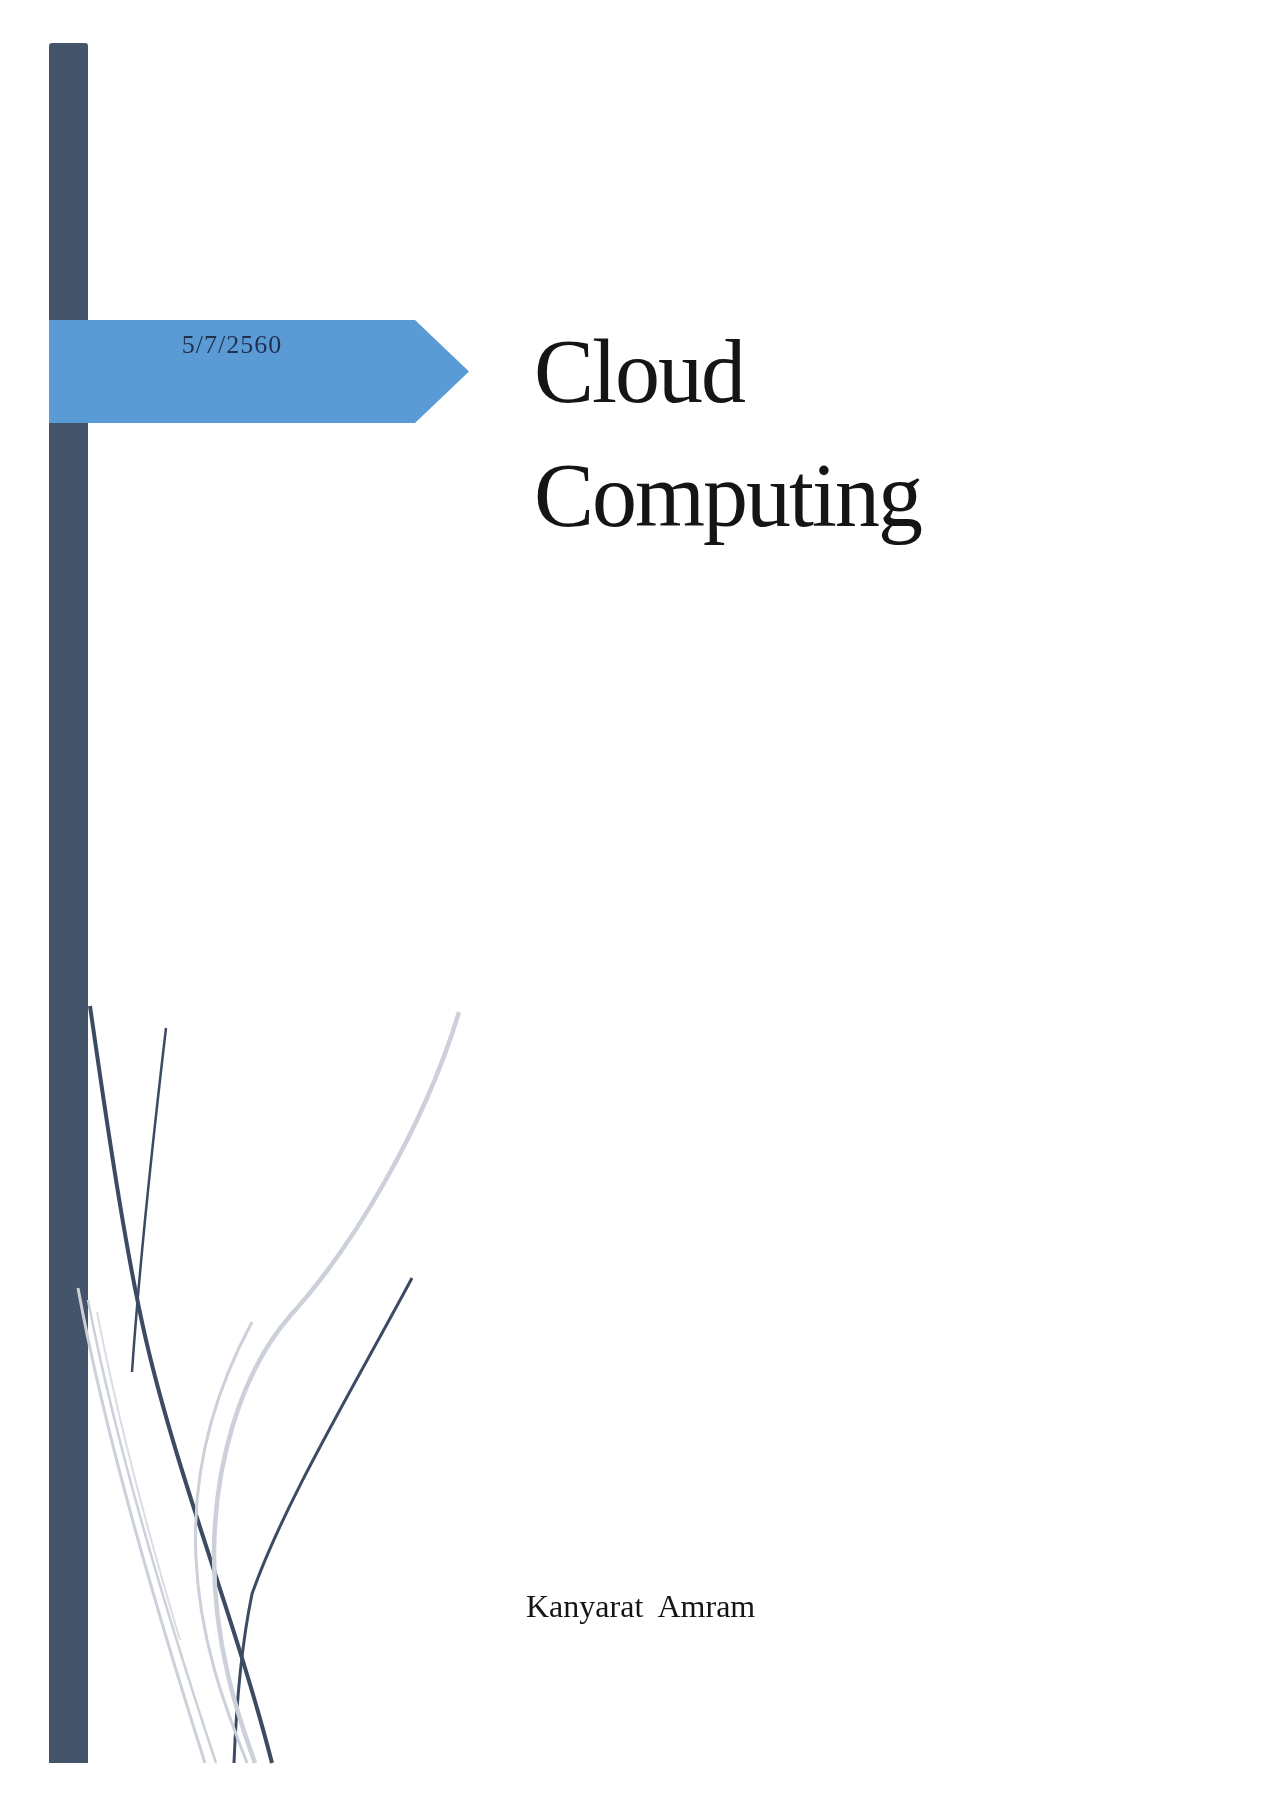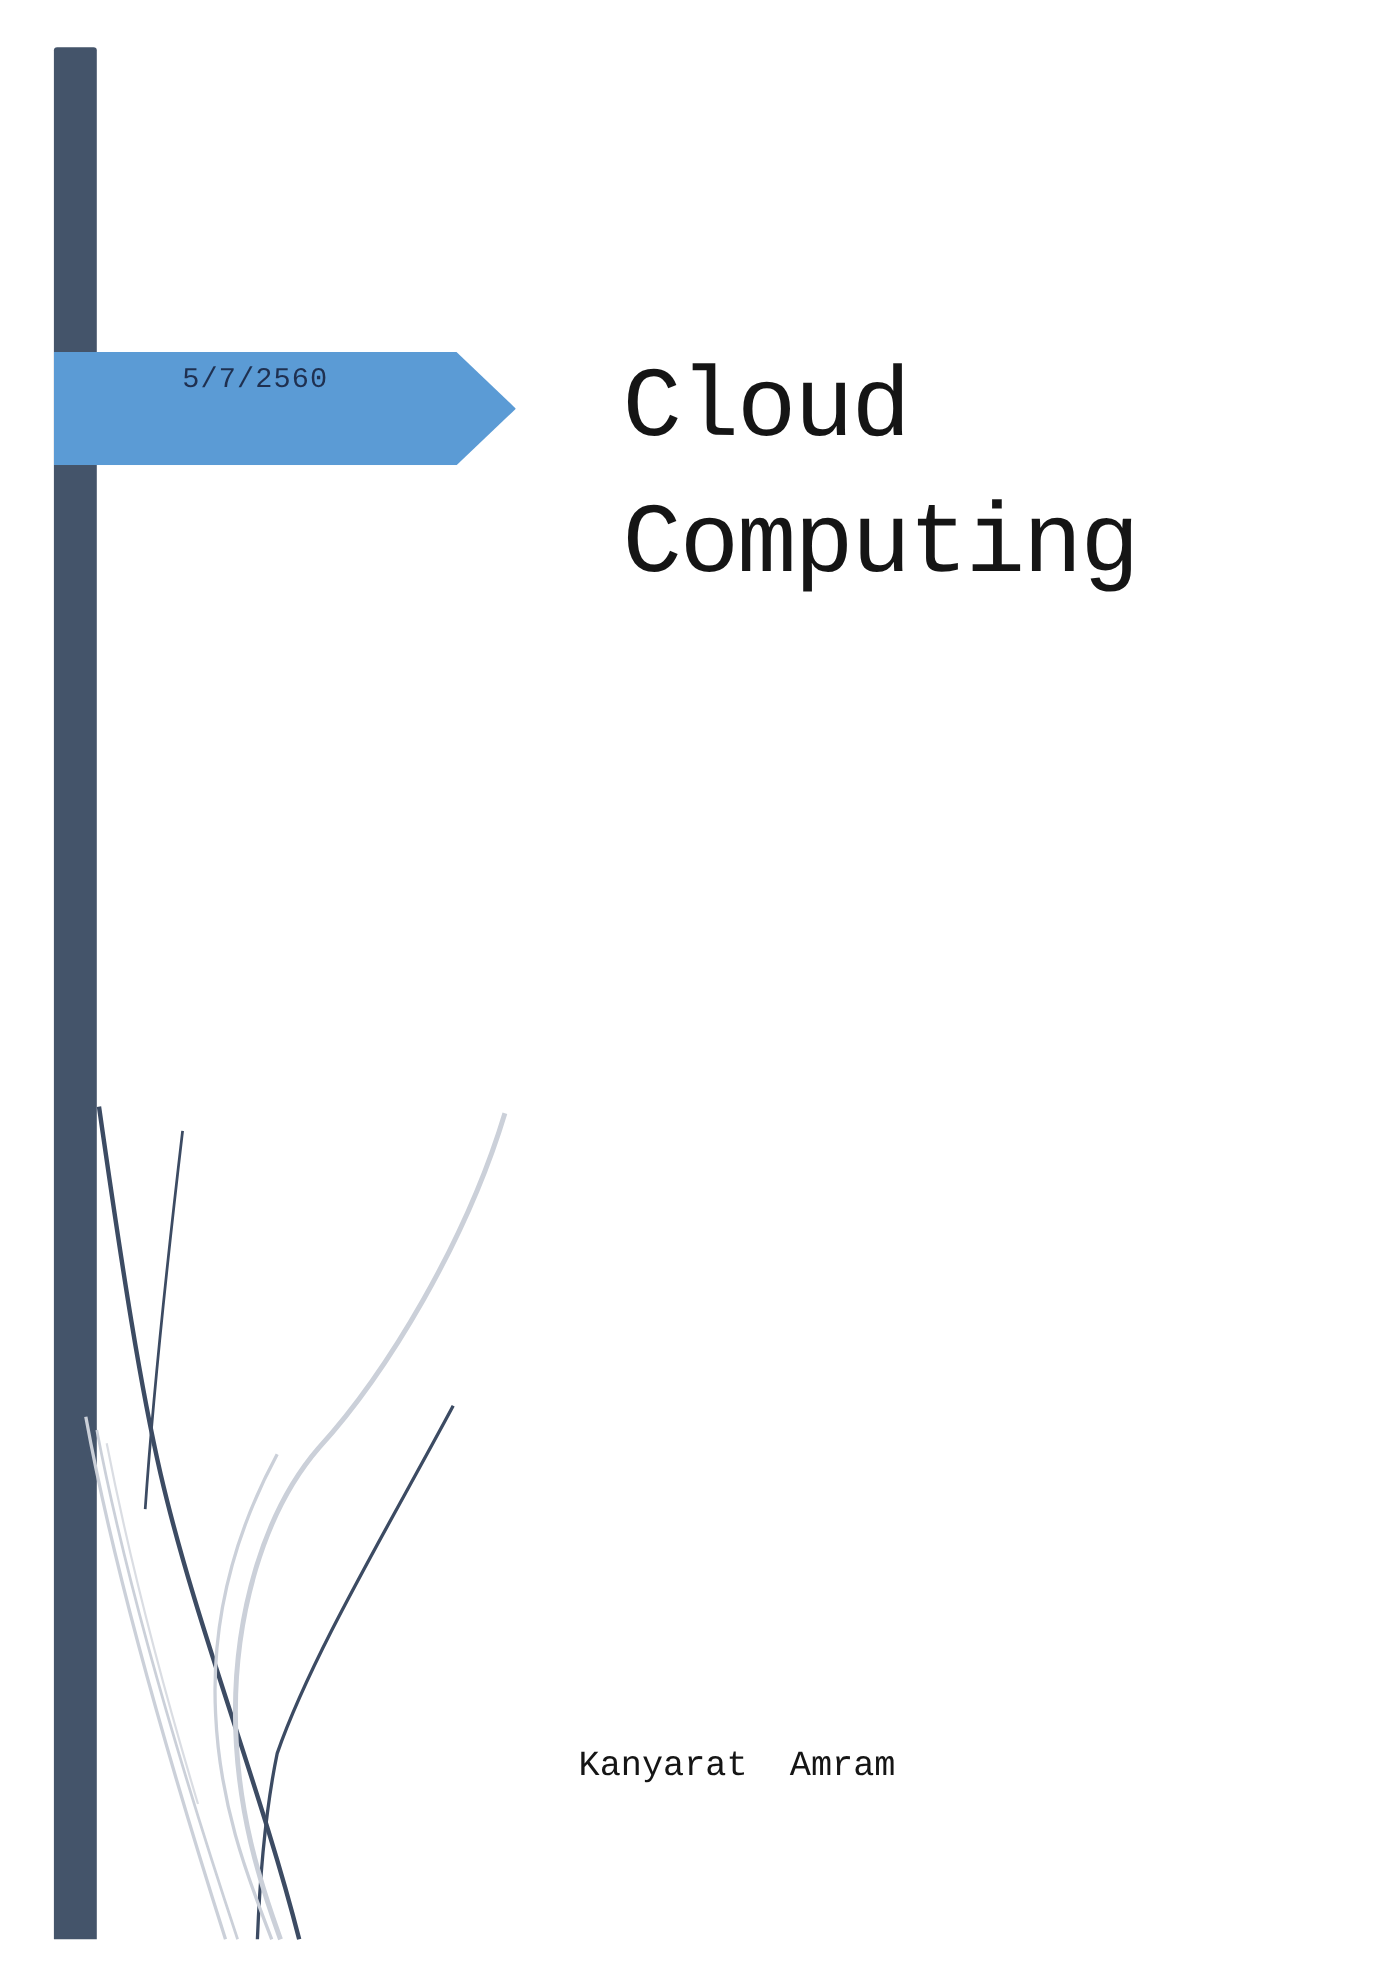--- a/index.html
+++ b/index.html
@@ -9,21 +9,21 @@
     --dark-curve-color:#3C4B63;
     --light-curve-color:#CBD0D9;
     --faint-curve-color:#DADDE3;
   }
   html,body{margin:0;padding:0;background:#e8e8e8;}
   .page{
     position:relative;
     width:1273px;height:1800px;
     background:var(--background,#fff);
     overflow:hidden;
-    font-family:Liberation Mono, monospace;
+    font-family:Liberation Serif, serif;
   }
   .accent-bar{
     position:absolute;
     left:49px;top:43px;
     width:39px;height:1720px;
     background:var(--bar-color,#44546A);
     border-radius:3px 3px 0 0;
   }
   .decor-svg{
     position:absolute;left:0;top:0;
@@ -86,17 +86,17 @@
     <path class="curve-light" stroke-width="3" d="M 252 1322 C 210 1400, 192 1478, 196 1558 C 200 1648, 230 1718, 247 1763"></path>
     <path class="curve-light" stroke-width="3" d="M 78 1288 C 102 1420, 150 1590, 205 1763"></path>
     <path class="curve-light" stroke-width="2.5" d="M 88 1300 C 114 1436, 162 1600, 216 1763"></path>
     <path class="curve-faint" stroke-width="2" d="M 97 1312 C 120 1430, 150 1540, 180 1640"></path>
   </svg>
 
   <div class="date-arrow">
     <div class="date-label" style="color: rgb(31, 48, 80);">5/7/2560</div>
   </div>
 
-  <div class="page-title" style="color: rgb(21, 21, 21); margin-left: 32px;">Cloud Computing</div>
+  <div class="page-title" style="color: rgb(21, 21, 21);">Cloud Computing</div>
 
   <div class="author-name" style="color: rgb(21, 21, 21);">Kanyarat  Amram</div>
 
 </div>
 
 </body></html>

